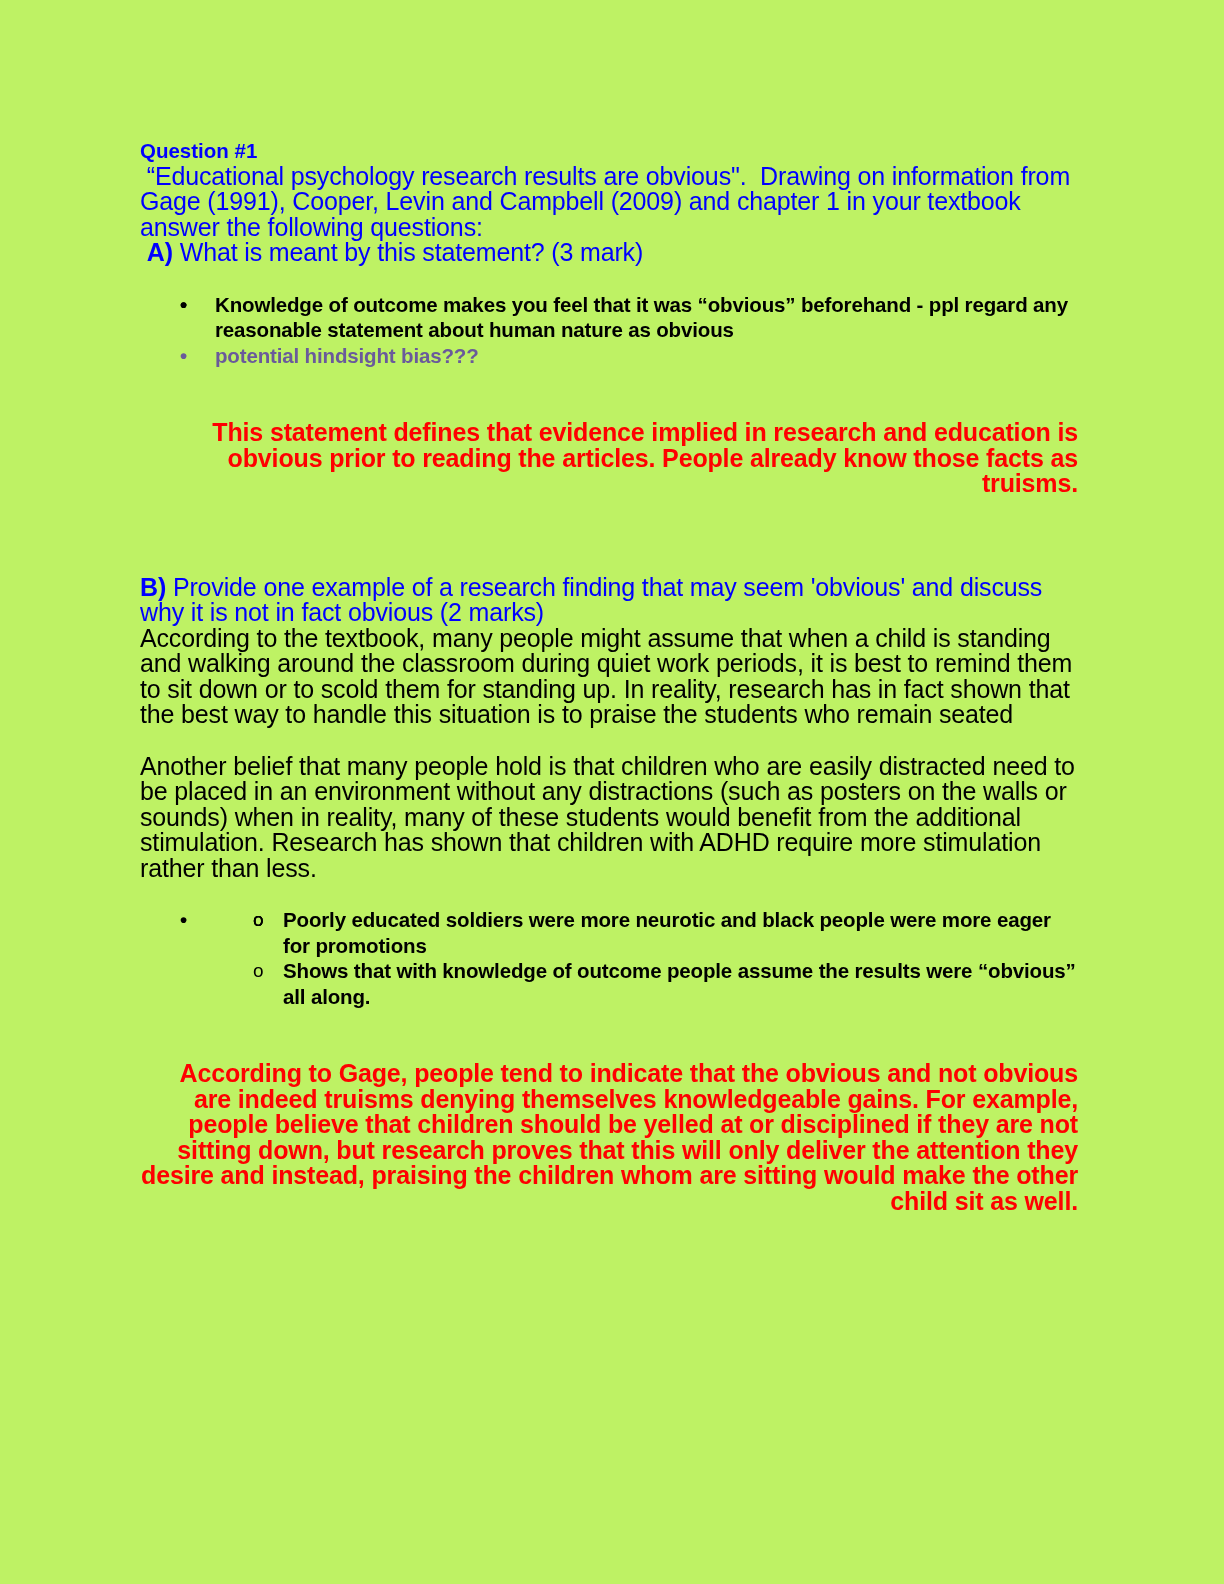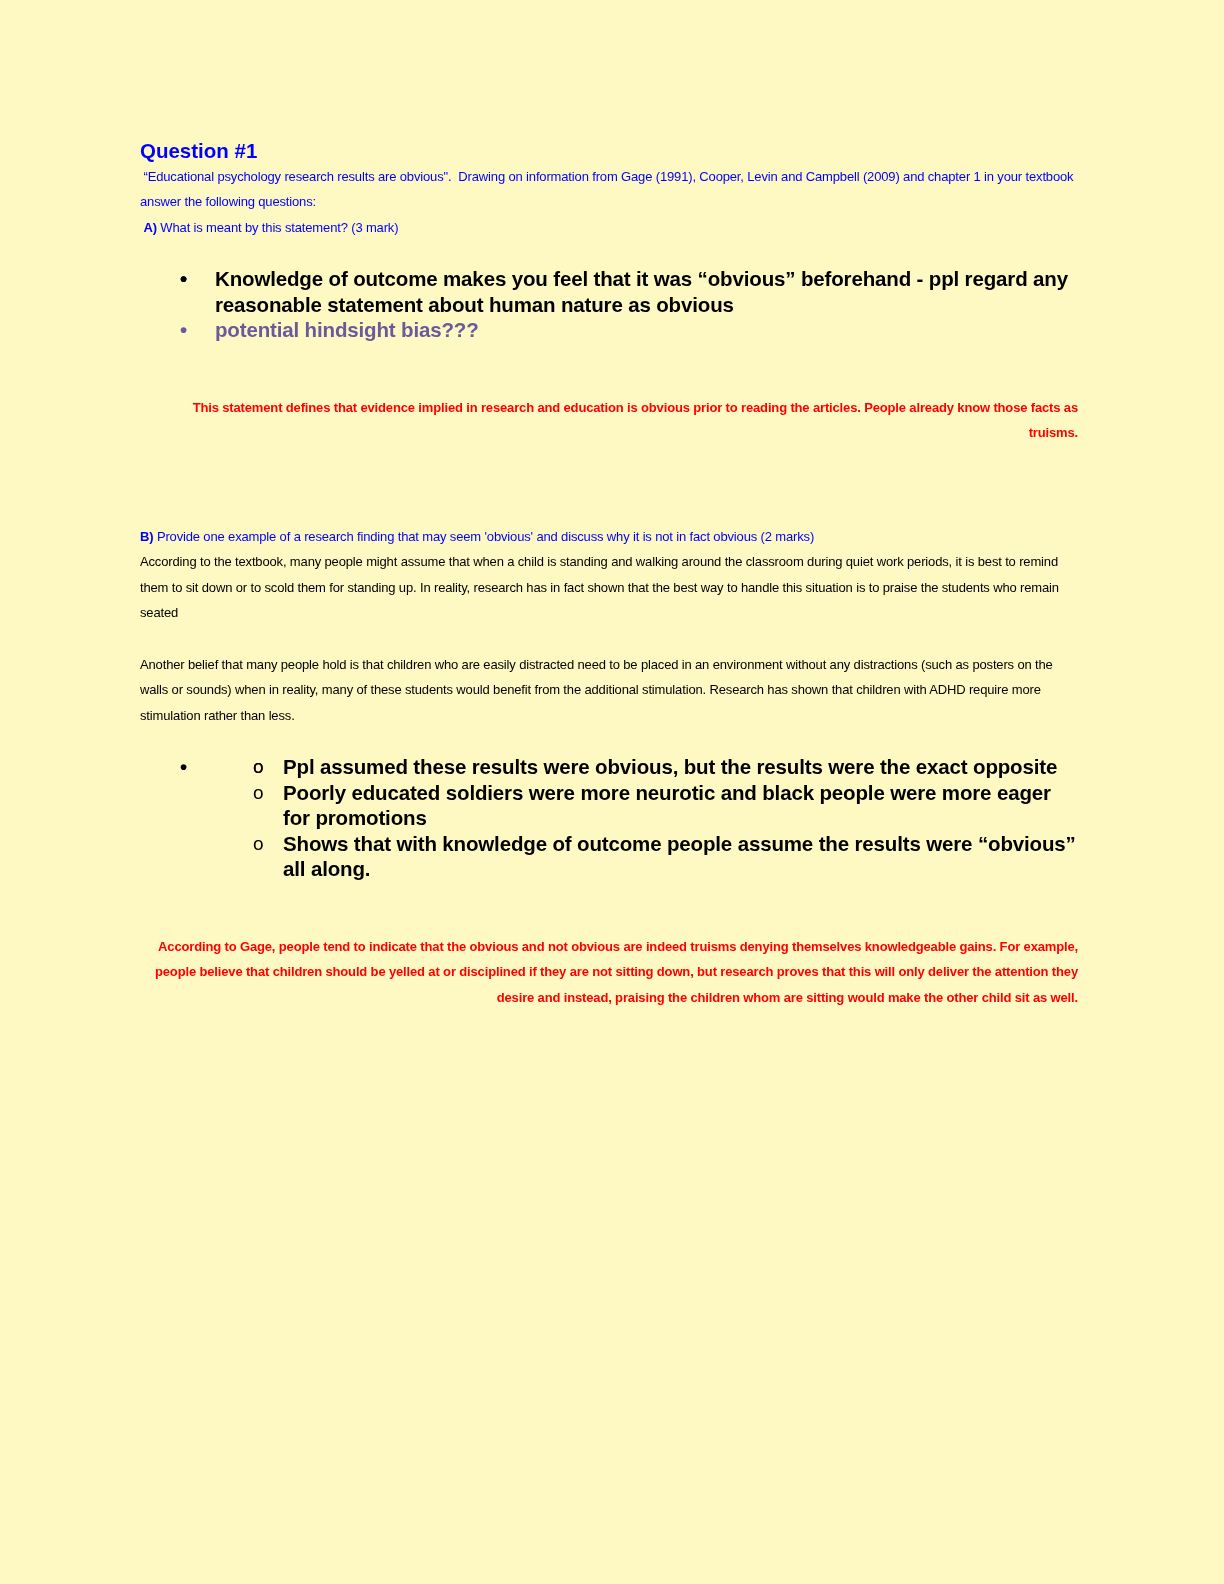--- a/index.html
+++ b/index.html
@@ -11,31 +11,31 @@
     width: 1224px;
     height: 1584px;
     font-family: "Liberation Sans", sans-serif;
     color: #000000;
     -webkit-font-smoothing: none;
   }
   .page {
     position: relative;
     width: 1224px;
     height: 1584px;
-    background: #fef9c3;
+    background: #bef264;
     box-sizing: border-box;
     padding: 138px 148px 0 140px;
   }
   .doc-body {
     width: 938px;
   }
 
   
   .para {
-    font-size: 13px;
+    font-size: 25px;
     line-height: 25.5px;
     margin: 0;
     letter-spacing: -0.15px;
   }
   .blue {
     color: #0000ff;
   }
   .red {
     color: #ff0000;
     font-weight: bold;
@@ -154,21 +154,20 @@
       <li class="bullet-item">
         <span class="marker">•</span>
       </li>
     </ul>
     <ul class="sub-bullets">
       <li class="sub-bullet-item">
         <span class="marker">o</span>
       </li>
       <li class="sub-bullet-item">
         <span class="marker">o</span>
-        <span>Ppl assumed these results were obvious, but the results were the exact opposite</span>
       </li>
       <li class="sub-bullet-item">
         <span class="marker">o</span>
         <span>Poorly educated soldiers were more neurotic and black people were more eager for promotions</span>
       </li>
       <li class="sub-bullet-item">
         <span class="marker">o</span>
         <span>Shows that with knowledge of outcome people assume the results were “obvious” all along.</span>
       </li>
     </ul>

